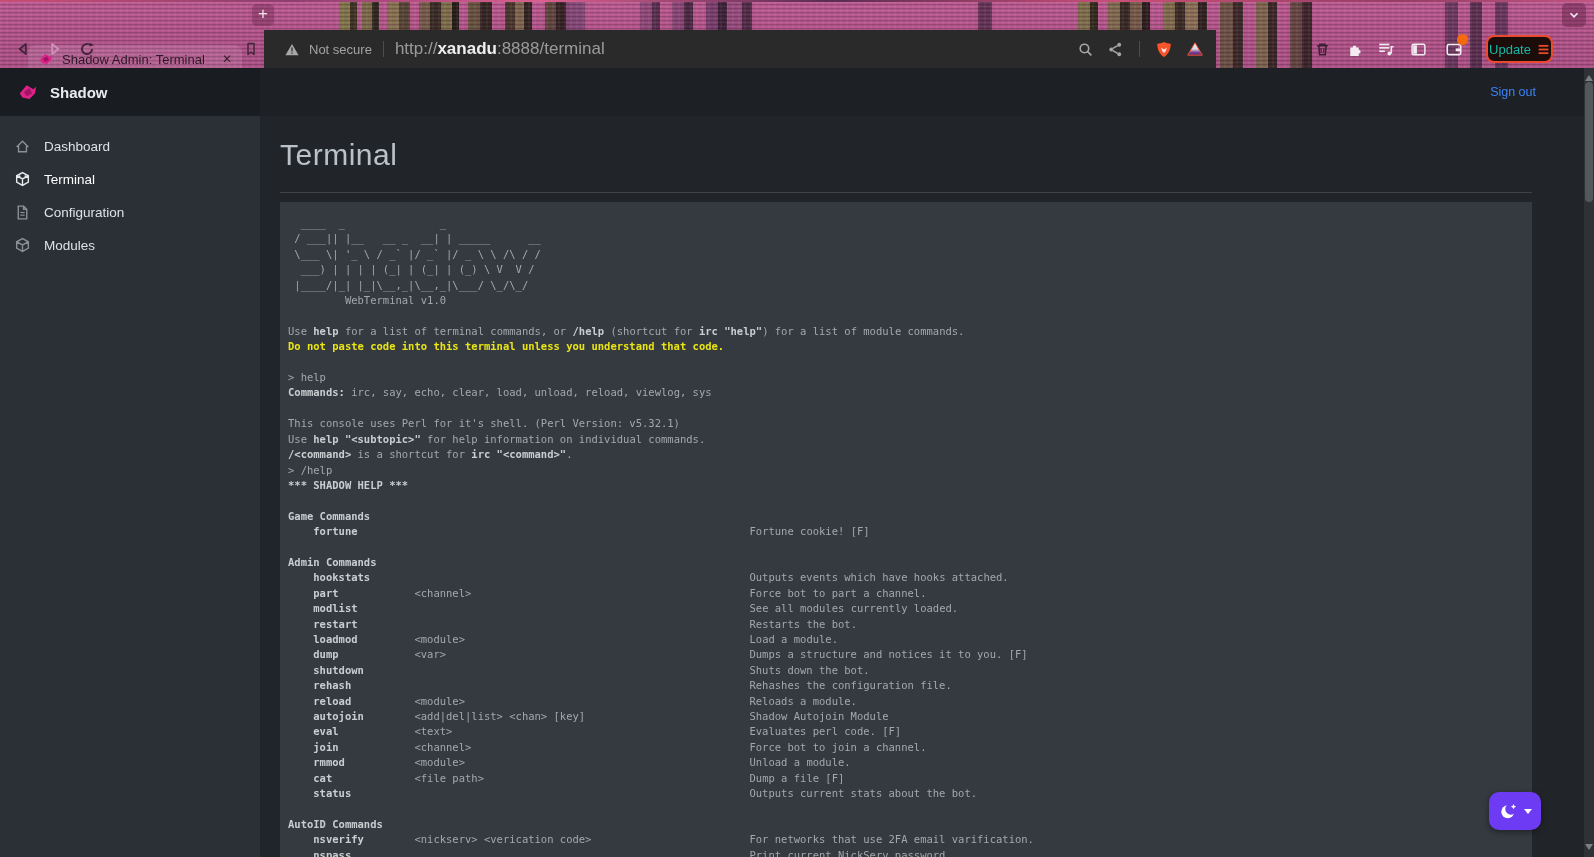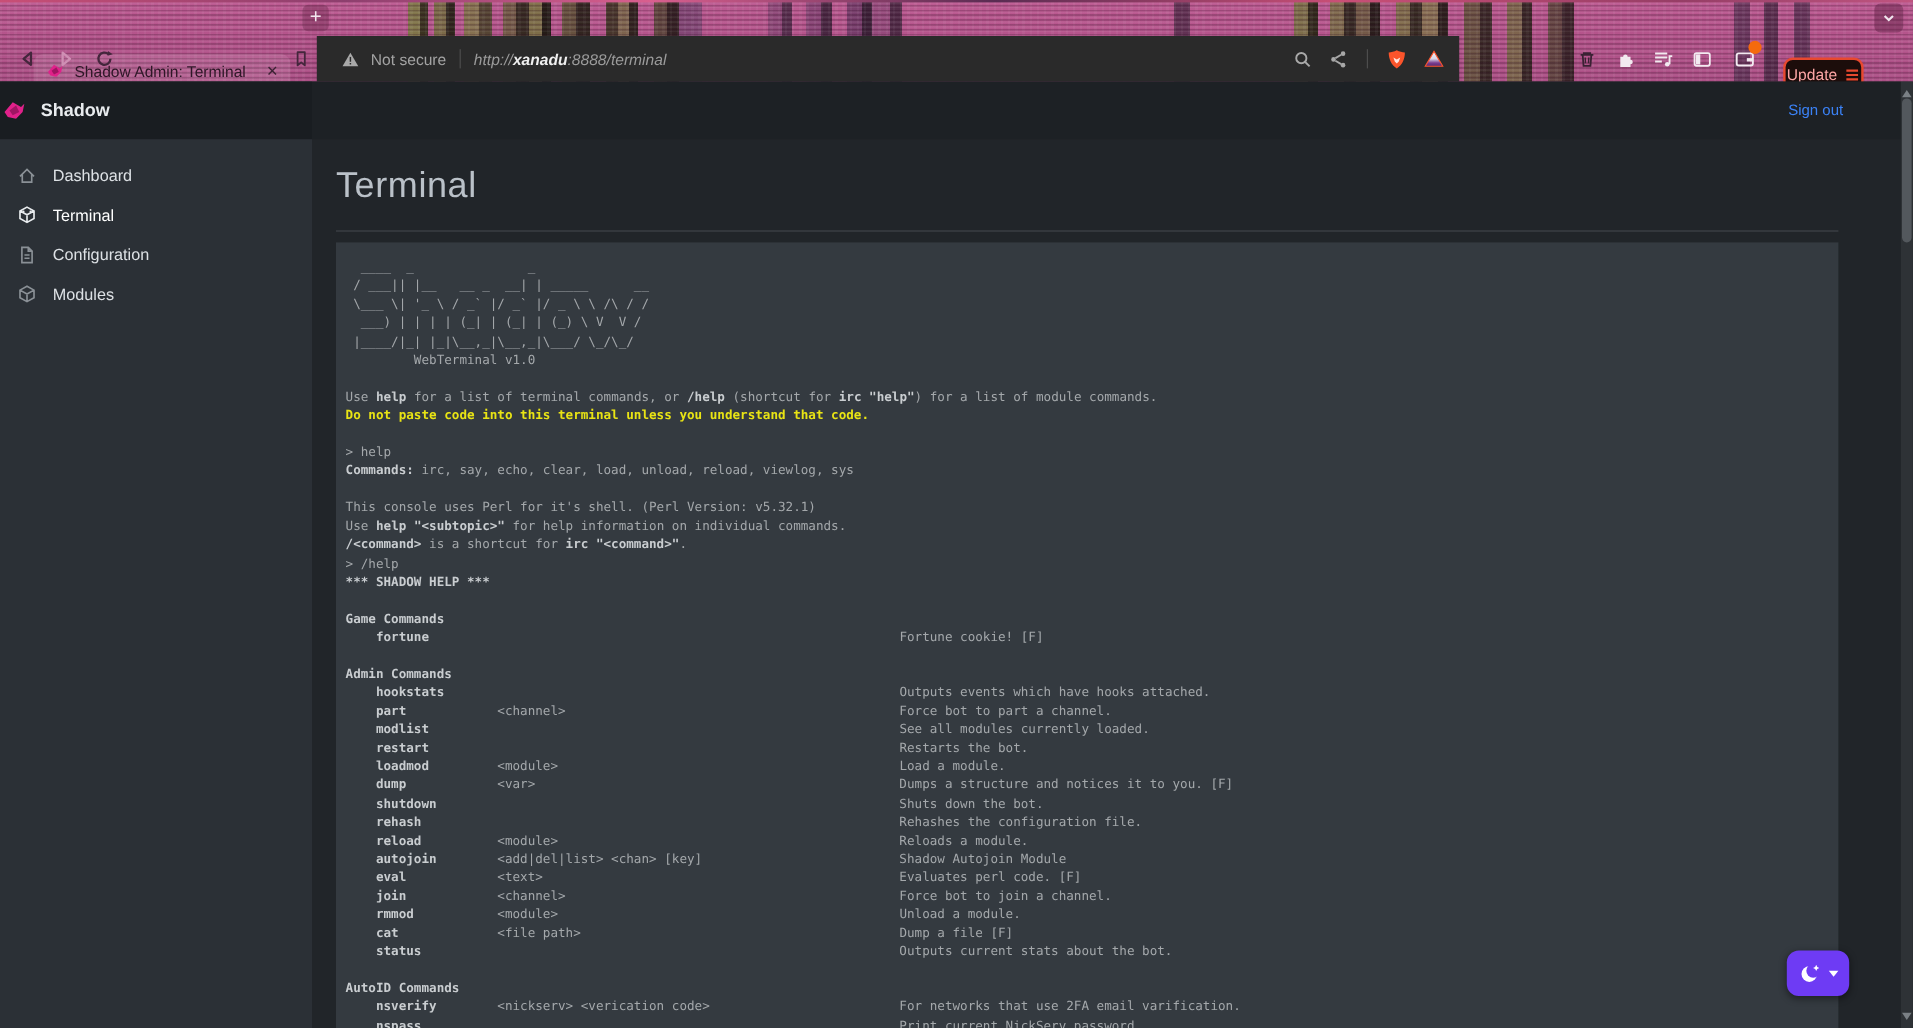--- a/index.html
+++ b/index.html
@@ -51,35 +51,35 @@
   .newtab-btn { position:absolute; left:252px; top:4px; width:22px; height:22px; border-radius:5px;
     background:rgba(94,31,66,.35); color:#f3e6ee; font-size:17px; line-height:20px; text-align:center; }
   .tab-chevron-btn { position:absolute; right:8px; top:3px; width:24px; height:24px; border-radius:5px;
     background:rgba(94,31,66,.45); display:flex; align-items:center; justify-content:center; }
 
   .toolbar { position:absolute; left:0; top:30px; width:100%; height:38px;text-align:right; }
   .navbtn { position:absolute; top:6px; width:26px; height:26px; display:flex; align-items:center; justify-content:center; }
   .addressbar { position:absolute; left:264px; top:0; width:952px; height:38px; background:#2a2a2a;
     display:flex; align-items:center; color:#a3a3a3; font-size:13px; }
   .ab-div { width:1px; height:16px; background:#4d4d4d; margin:0 11px; }
-  .url { font-size:13px; color:#9b9b9b; white-space:nowrap;font-style:italic; }
+  .url { font-size:17px; color:#9b9b9b; white-space:nowrap; }
   .url b { color:#efefef; font-weight:bold; }
   .ab-right { margin-left:auto; display:flex; align-items:center; gap:13px; padding-right:12px; }
   .ext-ic { position:absolute; top:7px; width:24px; height:24px; display:flex; align-items:center; justify-content:center; }
   .wallet-dot { position:absolute; left:15px; top:-3px; width:11px; height:11px; border-radius:50%; background:#f56a0d; }
   .update-btn { position:absolute; left:1486px; top:5px; width:67px; height:28px; border-radius:8px;
-    background:#1c0d0b; border:2px solid #e8492f; color:#fca5a5; font-size:13px;
-    display:flex; align-items:center; justify-content:center; gap:6px;margin-top:13px; }
+    background:#1c0d0b; border:2px solid #e8492f; color:#14b8a6; font-size:13px;
+    display:flex; align-items:center; justify-content:center; gap:6px; }
 
   
   .content { position:absolute; left:0; top:68px; right:0; bottom:0; background:#212529; }
 
   .sidebar { position:absolute; left:0; top:0; width:260px; bottom:0; background:#2b3036; }
   .brand { height:48px; background:#191d21; display:flex; align-items:center; gap:10px;
-    color:#e9ecef; font-size:15px; font-weight:600; }
+    padding-left:16px; color:#e9ecef; font-size:15px; font-weight:600; }
   .nav { padding-top:14px; }
   .nav-item { height:33px; display:flex; align-items:center; gap:13px; padding-left:14px;
     color:#dde1e5; font-size:13.5px; }
   .nav-item .ic { width:17px; height:17px; display:inline-flex; }
   .nav-item.active { color:#ffffff; }
 
   .pgheader { position:absolute; left:260px; top:0; width:1324px; height:48px; background:#1d2125;
     display:flex; align-items:center; justify-content:flex-end; padding-right:48px; }
   .signout { color:#3b82f6; font-size:12.5px; }
 

